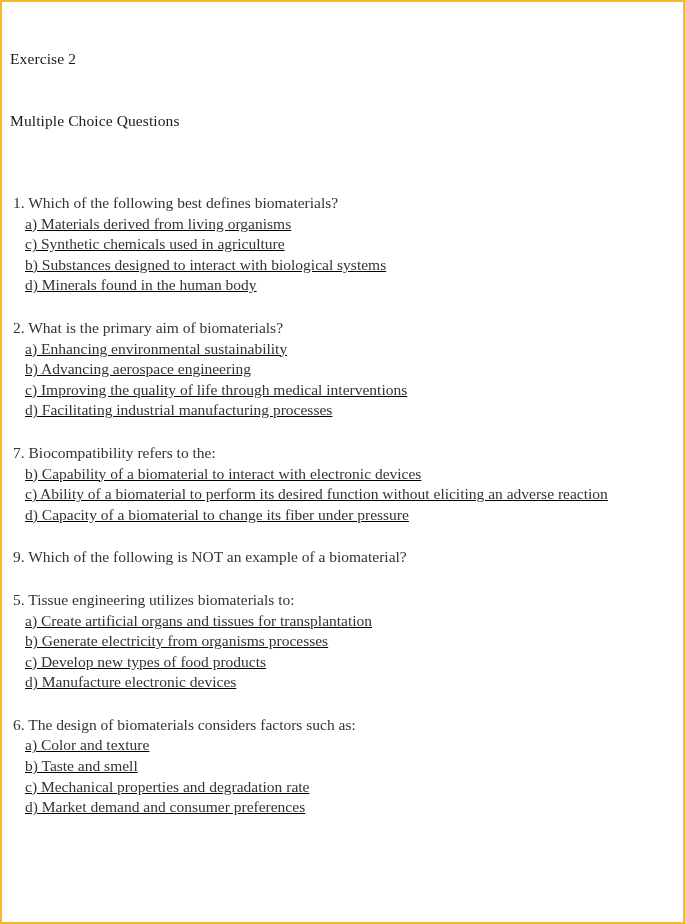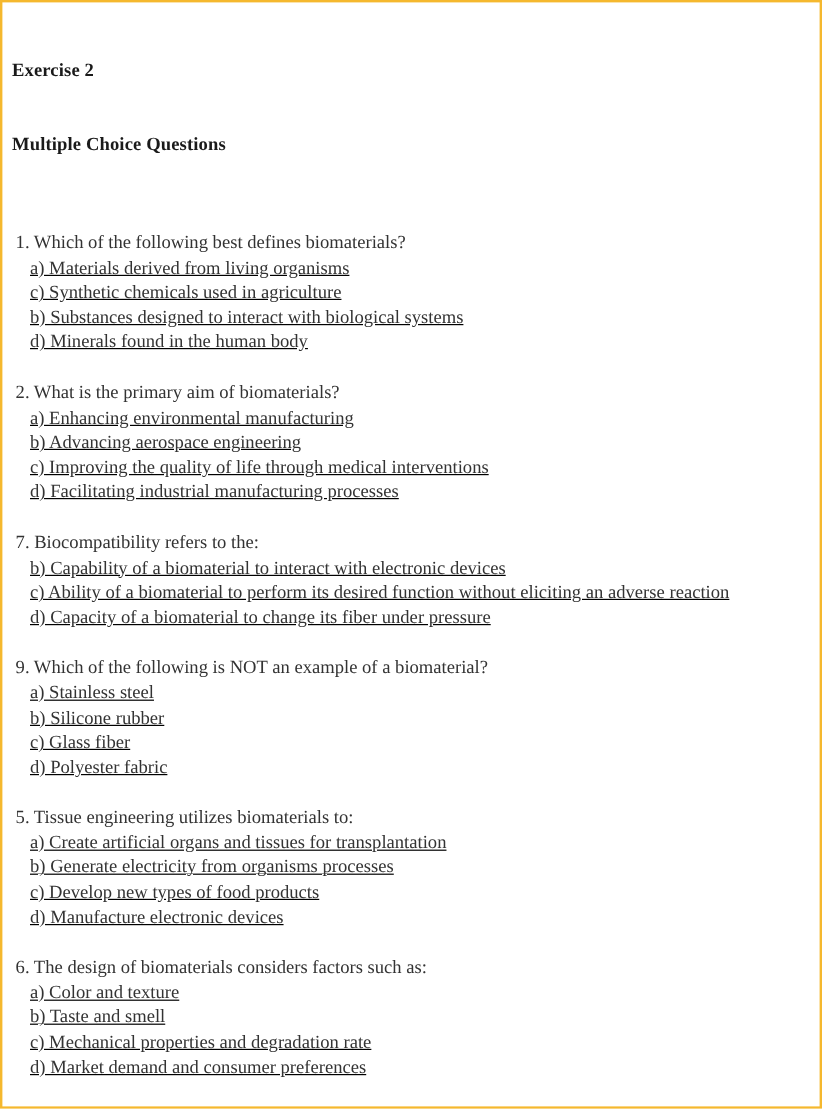--- a/index.html
+++ b/index.html
@@ -22,21 +22,21 @@
   }
   .page-inner {
     box-sizing: border-box;
     padding: 6px 8px 0 8px;
     height: 100%;
   }
   .doc-heading {
     margin: 0;
     padding: 0;
     color: #1a1a1a;
-    font-weight: bold;
+    font-weight: normal;
     font-size: 15.5px;
     line-height: 20.5px;
     letter-spacing: 0.1px;
     white-space: pre;
   }
   .heading-line {
     display: block;
   }
   .q-block {
     margin: 1px;
@@ -87,21 +87,21 @@
         <li class="opt-item">b) Substances designed to interact with biological systems</li>
         <li class="opt-item">d) Minerals found in the human body</li>
       </ul>
     </div>
 
     <div class="q-spacer"></div>
 
     <div class="q-block">
       <div class="q-stem">2. What is the primary aim of biomaterials?</div>
       <ul class="opt-list">
-        <li class="opt-item">a) Enhancing environmental manufacturing</li>
+        <li class="opt-item">a) Enhancing environmental sustainability</li>
         <li class="opt-item">b) Advancing aerospace engineering</li>
         <li class="opt-item">c) Improving the quality of life through medical interventions</li>
         <li class="opt-item">d) Facilitating industrial manufacturing processes</li>
       </ul>
     </div>
 
     <div class="q-spacer"></div>
 
     <div class="q-block">
       <div class="q-stem">7. Biocompatibility refers to the:</div>
@@ -109,26 +109,20 @@
         <li class="opt-item">b) Capability of a biomaterial to interact with electronic devices</li>
         <li class="opt-item">c) Ability of a biomaterial to perform its desired function without eliciting an adverse reaction</li>
         <li class="opt-item">d) Capacity of a biomaterial to change its fiber under pressure</li>
       </ul>
     </div>
 
     <div class="q-spacer"></div>
 
     <div class="q-block">
       <div class="q-stem">9. Which of the following is NOT an example of a biomaterial?</div>
-      <ul class="opt-list">
-        <li class="opt-item">a) Stainless steel</li>
-        <li class="opt-item">b) Silicone rubber</li>
-        <li class="opt-item">c) Glass fiber</li>
-        <li class="opt-item">d) Polyester fabric</li>
-      </ul>
     </div>
 
     <div class="q-spacer"></div>
 
     <div class="q-block">
       <div class="q-stem">5. Tissue engineering utilizes biomaterials to:</div>
       <ul class="opt-list">
         <li class="opt-item">a) Create artificial organs and tissues for transplantation</li>
         <li class="opt-item">b) Generate electricity from organisms processes</li>
         <li class="opt-item">c) Develop new types of food products</li>

